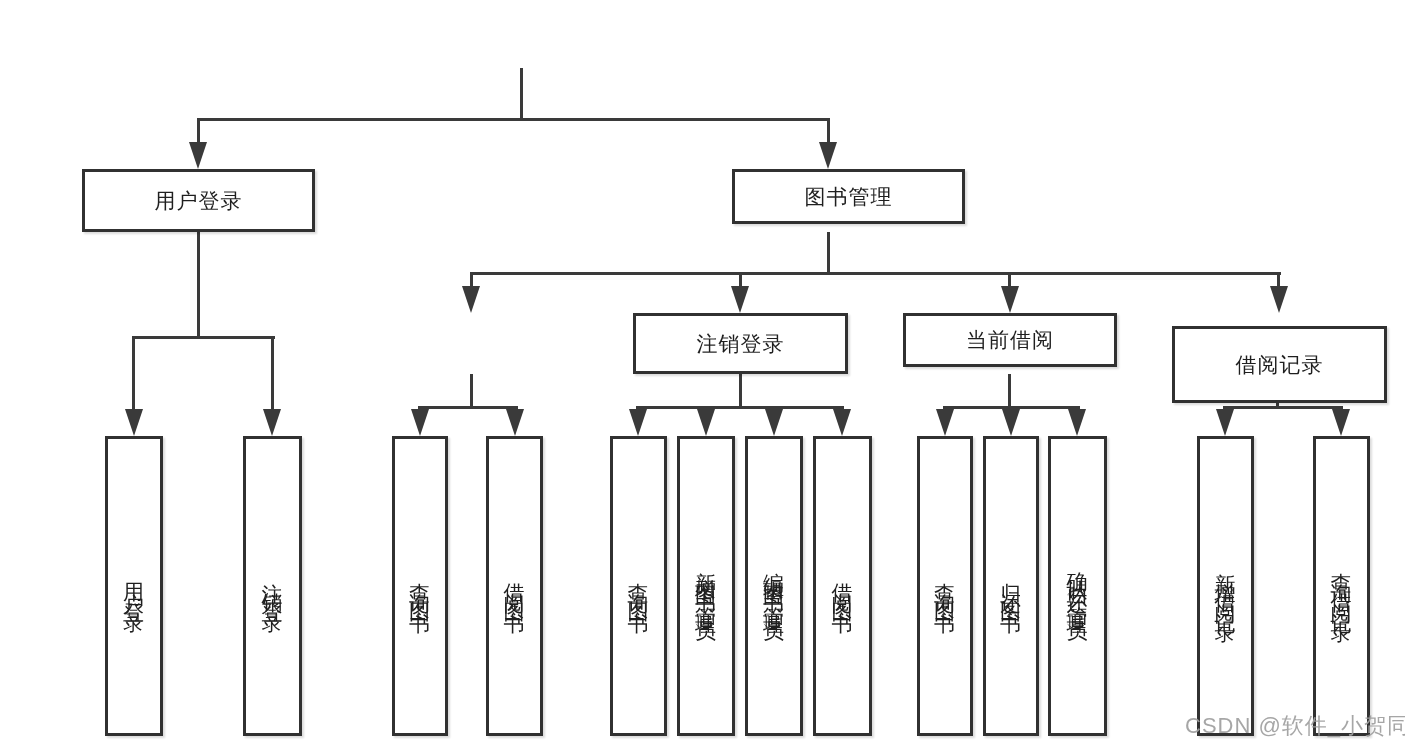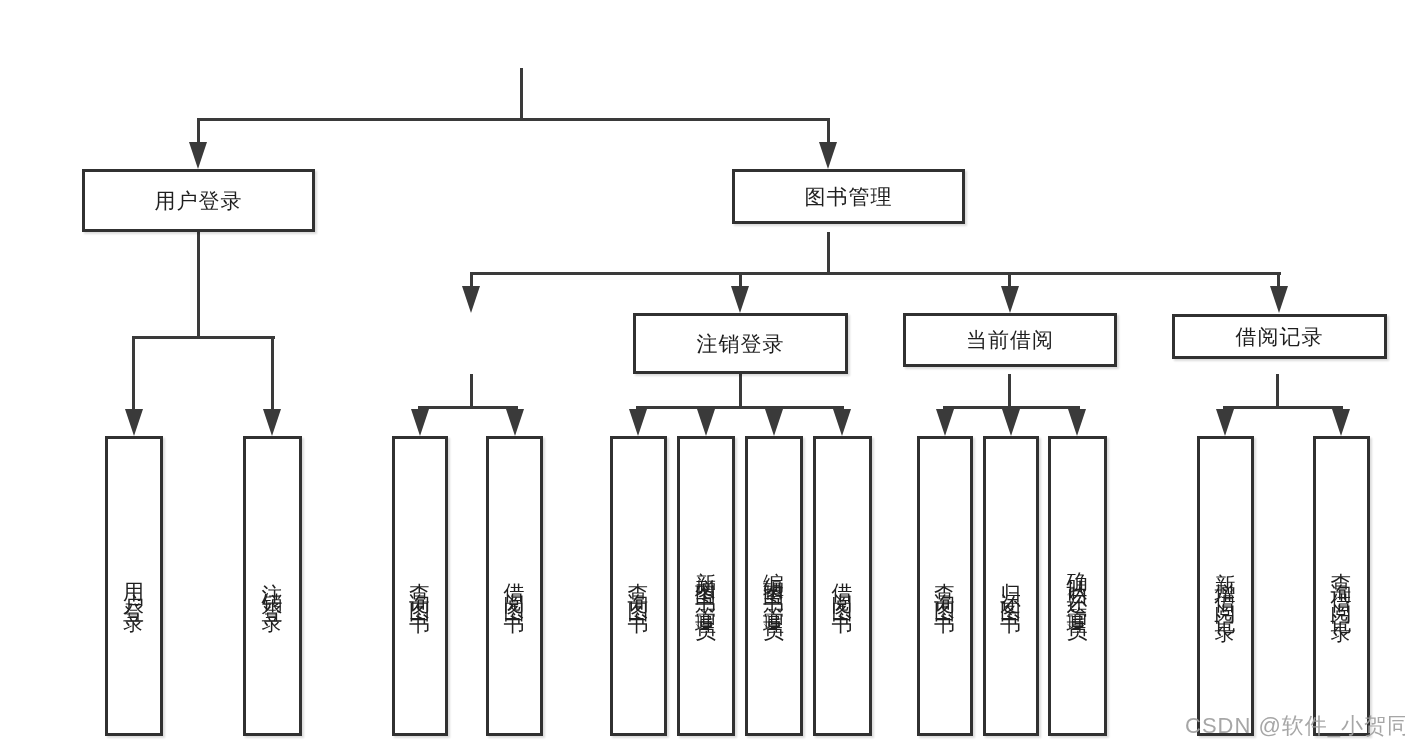--- a/index.html
+++ b/index.html
@@ -96,21 +96,21 @@
   <div class="box hbox" style="left:732px;top:169px;width:233px;height:55px">
     <span>图书管理</span>
   </div>
 
   <div class="box hbox" style="left:633px;top:313px;width:215px;height:61px">
     <span>注销登录</span>
   </div>
   <div class="box hbox" style="left:903px;top:313px;width:214px;height:54px">
     <span>当前借阅</span>
   </div>
-  <div class="box hbox" style="left:1172px;top:314px;width:215px;height:45px">
+  <div class="box hbox" style="left:1172px;top:326px;width:215px;height:77px">
     <span>借阅记录</span>
   </div>
 
   <div class="box vbox" style="left:105px;width:58px">
     <span class="vlbl">用户登录</span>
   </div>
   <div class="box vbox" style="left:243px;width:59px">
     <span class="vlbl">注销登录</span>
   </div>
 

